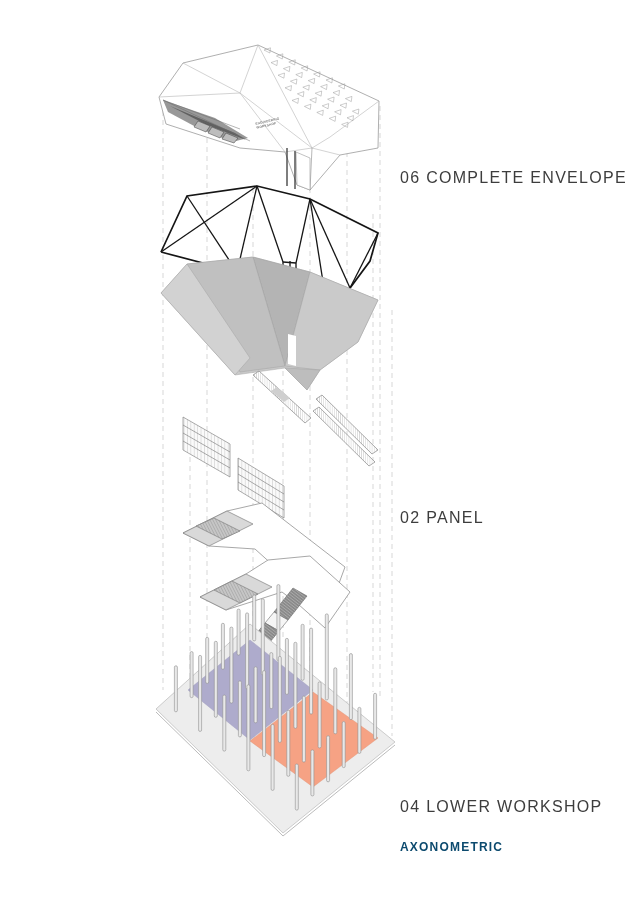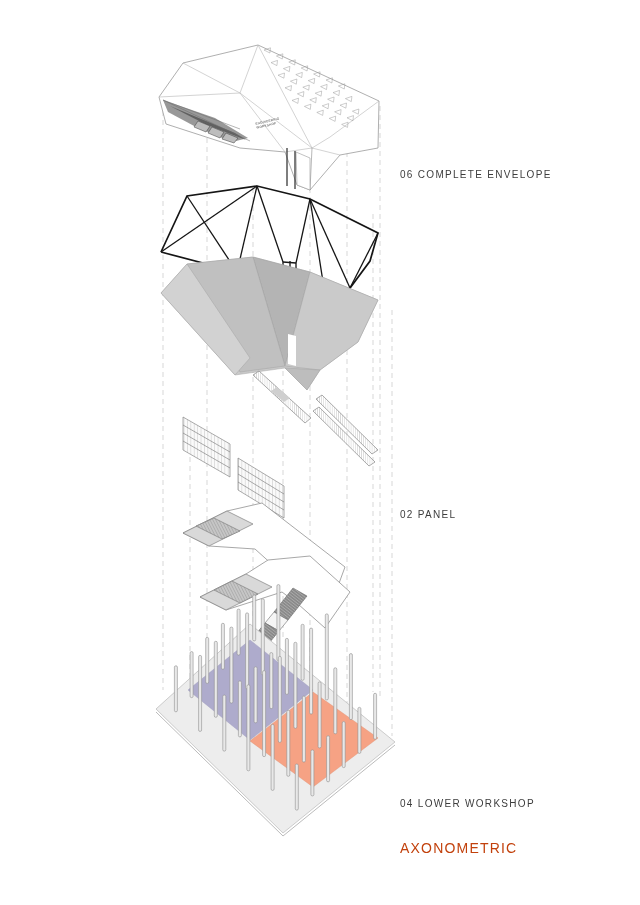--- a/index.html
+++ b/index.html
@@ -1,22 +1,22 @@
 <!DOCTYPE html>
 <html><head>
 <meta charset="utf-8">
 <style>
   html,body{margin:0;padding:0;background:#fff;}
   #stage{position:relative;width:640px;height:905px;background:#fff;overflow:hidden;
          font-family:"Liberation Sans", sans-serif;}
   #drawing{position:absolute;left:0;top:0;}
-  .layer-label{position:absolute;left:400px;font-size:10px;letter-spacing:1.3px;
+  .layer-label{position:absolute;left:400px;font-size:16px;letter-spacing:1.3px;
                color:#3d3d3d;white-space:nowrap;}
-  .diagram-title{position:absolute;left:400px;font-size:14px;font-weight:400;
-                 letter-spacing:1.2px;color:#c2410c;white-space:nowrap;}
+  .diagram-title{position:absolute;left:400px;font-size:12px;font-weight:700;
+                 letter-spacing:1.2px;color:#0c4a6e;white-space:nowrap;}
 </style>
 </head>
 <body>
 
 <div id="stage">
 
 <svg id="drawing" width="640" height="905" viewBox="0 0 640 905" xmlns="http://www.w3.org/2000/svg">
   <defs>
     <pattern id="vlines" width="3.4" height="6" patternUnits="userSpaceOnUse">
       <path d="M0,0 V6" stroke="#8f8f8f" stroke-width="0.55"></path>

